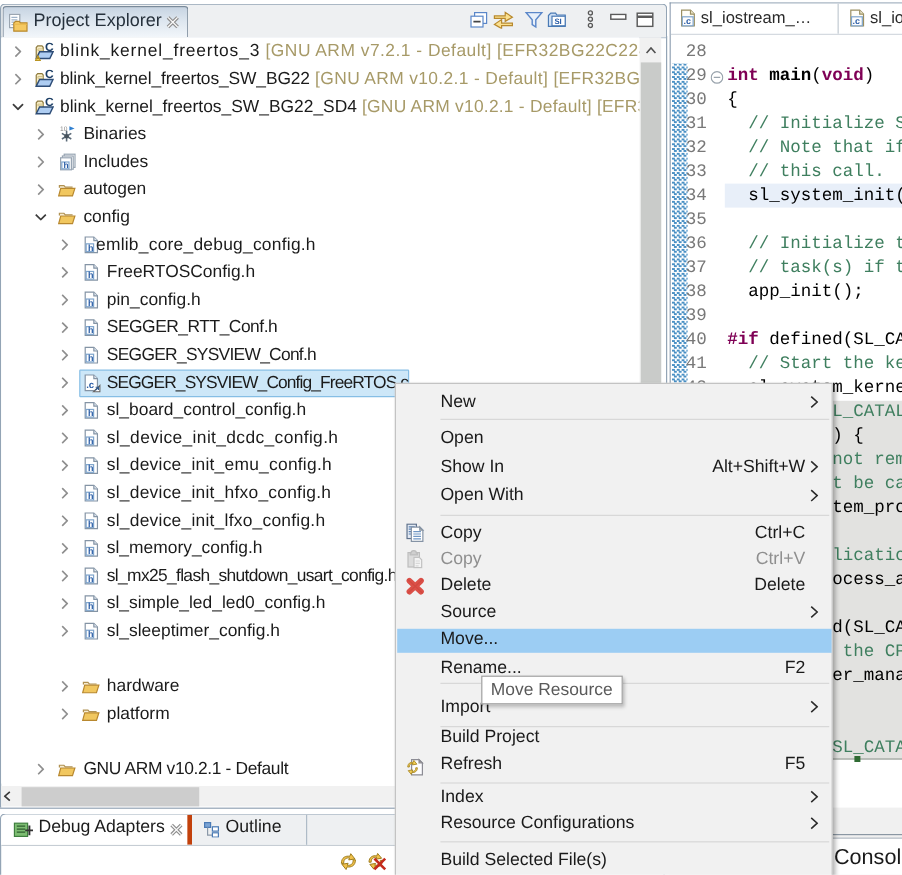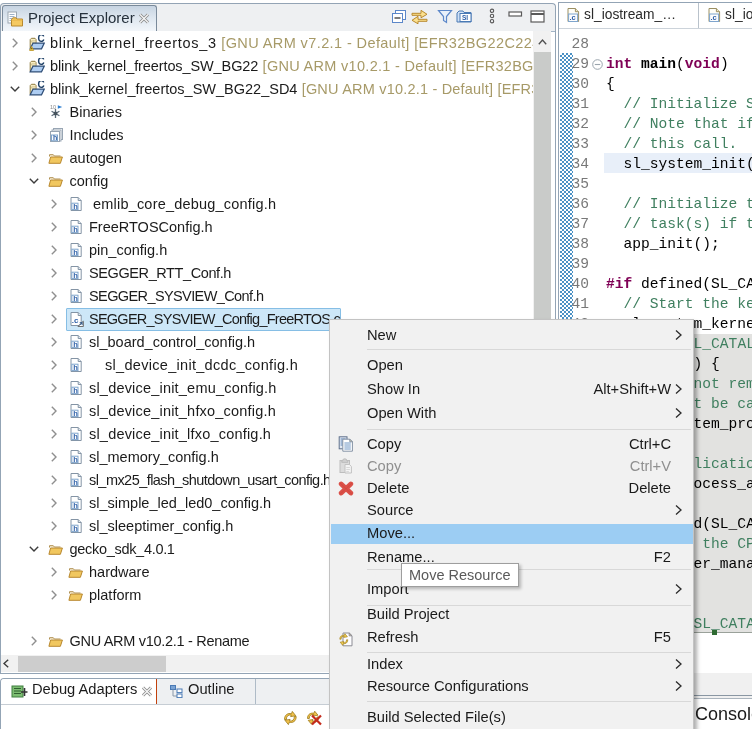--- a/index.html
+++ b/index.html
@@ -17,21 +17,21 @@
 .trow .lbl{position:absolute;top:3px}
 .br{color:#a79a68}
 .sel{position:absolute;top:0.5px;height:21px;background:#cde7f8;border:1px solid #86bee5;border-radius:1px}
 #treeclip{position:absolute;left:1px;top:31px;width:532px;height:622px;background:#fff;overflow:hidden}
 #vsb{position:absolute;left:533px;top:31px;width:18px;height:622px;background:#f1f1f1}
 #vsbthumb{position:absolute;left:0.5px;top:21px;width:17px;height:278px;background:#c9cbc9}
 #hsb{position:absolute;left:1px;top:655px;width:531px;height:17px;background:#f1f1f1}
 #hsbthumb{position:absolute;left:17px;top:0.5px;width:148px;height:16px;background:#cdcdcd}
 #blp{position:absolute;left:0;top:678px;width:552px;height:51px;background:#fff;border:1px solid #93a4b5;border-bottom:none;border-radius:4px 4px 0 0}
 #blpbar{position:absolute;left:0;top:0;width:550px;height:25px;background:#eef0f2;border-radius:4px 4px 0 0;border-bottom:1px solid #c6cdd4}
-#bltab1{position:absolute;left:0;top:0;width:155px;height:25px;background:#fff;border-right:1px solid #c2410c;border-radius:4px 0 0 0}
+#bltab1{position:absolute;left:0;top:0;width:155px;height:25px;background:#fff;border-right:4px solid #c2410c;border-radius:4px 0 0 0}
 #bltab2{position:absolute;left:156px;top:0;width:98px;height:25px;border-right:1px solid #aebbc7}
 #ed{position:absolute;left:558px;top:2px;width:194px;height:671px;border-left:1px solid #93a4b5;border-top:1px solid #93a4b5;background:#fff;overflow:hidden}
 #edtabs{position:absolute;left:0;top:0;width:194px;height:25px;background:#f4f6f8;border-bottom:1px solid #ccd3da}
 .edtab{position:absolute;top:0;height:25px;background:#fff;border-right:1px solid #b9c2cb}
 .edtabtxt{position:absolute;top:4px;font-size:13.8px;color:#2a2a2a;white-space:nowrap}
 #diffbar{position:absolute;left:0.5px;top:50px;width:13px;height:621px;
  background:conic-gradient(#4a90c4 25%,#fff 0 50%,#4a90c4 0 75%,#fff 0);background-size:4px 4px}
 #lnum{position:absolute;left:5px;top:31px;width:25px;text-align:right;font-family:"Liberation Mono",monospace;font-size:14.6px;line-height:20px;color:#787878;white-space:pre}
 #codes{position:absolute;left:47px;top:31px;font-family:"Liberation Mono",monospace;font-size:14.6px;line-height:20px;color:#000}
 .cl{height:20px;white-space:pre}
@@ -246,21 +246,21 @@
         </svg>
       </span>
       <span class="abs" style="left:66.5px;top:3.5px">
         <svg width="16" height="16" viewBox="0 0 16 16">
           <path d="M3 1.5 H10.2 L13.2 4.5 V14.5 H3 Z" fill="#fff" stroke="#8494a5" stroke-width="1"></path>
           <path d="M10.2 1.5 V4.5 H13.2" fill="#dfe7ef" stroke="#8494a5" stroke-width="1"></path>
           <rect x="3.8" y="7.2" width="6.2" height="6.4" fill="#fdfdfd" stroke="#7fa5cd" stroke-width="1"></rect>
           <text x="5.3" y="12.8" font-family="Liberation Sans" font-size="7.5" font-weight="bold" fill="#2d5fa8">h</text>
         </svg>
       </span>
-      <span class="lbl" style="left:92px"><span style="letter-spacing:0.2px">emlib_core_debug_config.h</span></span>
+      <span class="lbl" style="left:79px"><span style="letter-spacing:0.2px">emlib_core_debug_config.h</span></span>
     </div>
 <div class="trow" style="top:184.5px">
       <span class="abs" style="left:49.5px;top:6.5px">
         <svg width="6" height="10" viewBox="0 0 6 10">
           <path d="M0.8 0.8 L5 5 L0.8 9.2" fill="none" stroke="#8f8f8f" stroke-width="1.4"></path>
         </svg>
       </span>
       <span class="abs" style="left:66.5px;top:3.5px">
         <svg width="16" height="16" viewBox="0 0 16 16">
           <path d="M3 1.5 H10.2 L13.2 4.5 V14.5 H3 Z" fill="#fff" stroke="#8494a5" stroke-width="1"></path>
@@ -360,21 +360,21 @@
         </svg>
       </span>
       <span class="abs" style="left:66.5px;top:3.5px">
         <svg width="16" height="16" viewBox="0 0 16 16">
           <path d="M3 1.5 H10.2 L13.2 4.5 V14.5 H3 Z" fill="#fff" stroke="#8494a5" stroke-width="1"></path>
           <path d="M10.2 1.5 V4.5 H13.2" fill="#dfe7ef" stroke="#8494a5" stroke-width="1"></path>
           <rect x="3.8" y="7.2" width="6.2" height="6.4" fill="#fdfdfd" stroke="#7fa5cd" stroke-width="1"></rect>
           <text x="5.3" y="12.8" font-family="Liberation Sans" font-size="7.5" font-weight="bold" fill="#2d5fa8">h</text>
         </svg>
       </span>
-      <span class="lbl" style="left:104px"><span style="letter-spacing:0.3px">sl_device_init_dcdc_config.h</span></span>
+      <span class="lbl" style="left:88px"><span style="letter-spacing:0.3px">sl_device_init_dcdc_config.h</span></span>
     </div>
 <div class="trow" style="top:345.5px">
       <span class="abs" style="left:49.5px;top:6.5px">
         <svg width="6" height="10" viewBox="0 0 6 10">
           <path d="M0.8 0.8 L5 5 L0.8 9.2" fill="none" stroke="#8f8f8f" stroke-width="1.4"></path>
         </svg>
       </span>
       <span class="abs" style="left:66.5px;top:3.5px">
         <svg width="16" height="16" viewBox="0 0 16 16">
           <path d="M3 1.5 H10.2 L13.2 4.5 V14.5 H3 Z" fill="#fff" stroke="#8494a5" stroke-width="1"></path>
@@ -474,75 +474,61 @@
       <span class="abs" style="left:66.5px;top:3.5px">
         <svg width="16" height="16" viewBox="0 0 16 16">
           <path d="M3 1.5 H10.2 L13.2 4.5 V14.5 H3 Z" fill="#fff" stroke="#8494a5" stroke-width="1"></path>
           <path d="M10.2 1.5 V4.5 H13.2" fill="#dfe7ef" stroke="#8494a5" stroke-width="1"></path>
           <rect x="3.8" y="7.2" width="6.2" height="6.4" fill="#fdfdfd" stroke="#7fa5cd" stroke-width="1"></rect>
           <text x="5.3" y="12.8" font-family="Liberation Sans" font-size="7.5" font-weight="bold" fill="#2d5fa8">h</text>
         </svg>
       </span>
       <span class="lbl" style="left:88px"><span>sl_sleeptimer_config.h</span></span>
     </div>
-<div class="trow" style="top:506.5px">
-      <span class="abs" style="left:28px;top:8.5px">
-        <svg width="10" height="6" viewBox="0 0 10 6">
-          <path d="M0.8 0.8 L5 5 L9.2 0.8" fill="none" stroke="#3c3c3c" stroke-width="1.4"></path>
-        </svg>
-      </span>
-      <span class="abs" style="left:47px;top:3.5px">
+<div class="trow" style="top:529.5px">
+      <span class="abs" style="left:49.5px;top:6.5px">
+        <svg width="6" height="10" viewBox="0 0 6 10">
+          <path d="M0.8 0.8 L5 5 L0.8 9.2" fill="none" stroke="#8f8f8f" stroke-width="1.4"></path>
+        </svg>
+      </span>
+      <span class="abs" style="left:66.5px;top:3.5px">
         <svg width="16" height="16" viewBox="0 0 16 16">
           <path d="M1.5 6.5 L1.5 4.7 L5.3 4.7 L6.4 6 L12.5 6" fill="#f7ecd0" stroke="#b09152" stroke-width="1"></path>
           <path d="M2.6 7 H14.4 L12.4 13.3 H0.9 Z" fill="#f1c75f" stroke="#b8882f" stroke-width="1"></path>
         </svg>
       </span>
-      <span class="lbl" style="left:68.5px"><span style="letter-spacing:-0.3px">gecko_sdk_4.0.1</span></span>
-    </div>
-<div class="trow" style="top:529.5px">
+      <span class="lbl" style="left:88px"><span>hardware</span></span>
+    </div>
+<div class="trow" style="top:552.5px">
       <span class="abs" style="left:49.5px;top:6.5px">
         <svg width="6" height="10" viewBox="0 0 6 10">
           <path d="M0.8 0.8 L5 5 L0.8 9.2" fill="none" stroke="#8f8f8f" stroke-width="1.4"></path>
         </svg>
       </span>
       <span class="abs" style="left:66.5px;top:3.5px">
         <svg width="16" height="16" viewBox="0 0 16 16">
           <path d="M1.5 6.5 L1.5 4.7 L5.3 4.7 L6.4 6 L12.5 6" fill="#f7ecd0" stroke="#b09152" stroke-width="1"></path>
           <path d="M2.6 7 H14.4 L12.4 13.3 H0.9 Z" fill="#f1c75f" stroke="#b8882f" stroke-width="1"></path>
         </svg>
       </span>
-      <span class="lbl" style="left:88px"><span>hardware</span></span>
-    </div>
-<div class="trow" style="top:552.5px">
-      <span class="abs" style="left:49.5px;top:6.5px">
-        <svg width="6" height="10" viewBox="0 0 6 10">
-          <path d="M0.8 0.8 L5 5 L0.8 9.2" fill="none" stroke="#8f8f8f" stroke-width="1.4"></path>
-        </svg>
-      </span>
-      <span class="abs" style="left:66.5px;top:3.5px">
+      <span class="lbl" style="left:88px"><span>platform</span></span>
+    </div>
+<div class="trow" style="top:598.5px">
+      <span class="abs" style="left:30px;top:6.5px">
+        <svg width="6" height="10" viewBox="0 0 6 10">
+          <path d="M0.8 0.8 L5 5 L0.8 9.2" fill="none" stroke="#8f8f8f" stroke-width="1.4"></path>
+        </svg>
+      </span>
+      <span class="abs" style="left:47px;top:3.5px">
         <svg width="16" height="16" viewBox="0 0 16 16">
           <path d="M1.5 6.5 L1.5 4.7 L5.3 4.7 L6.4 6 L12.5 6" fill="#f7ecd0" stroke="#b09152" stroke-width="1"></path>
           <path d="M2.6 7 H14.4 L12.4 13.3 H0.9 Z" fill="#f1c75f" stroke="#b8882f" stroke-width="1"></path>
         </svg>
       </span>
-      <span class="lbl" style="left:88px"><span>platform</span></span>
-    </div>
-<div class="trow" style="top:598.5px">
-      <span class="abs" style="left:30px;top:6.5px">
-        <svg width="6" height="10" viewBox="0 0 6 10">
-          <path d="M0.8 0.8 L5 5 L0.8 9.2" fill="none" stroke="#8f8f8f" stroke-width="1.4"></path>
-        </svg>
-      </span>
-      <span class="abs" style="left:47px;top:3.5px">
-        <svg width="16" height="16" viewBox="0 0 16 16">
-          <path d="M1.5 6.5 L1.5 4.7 L5.3 4.7 L6.4 6 L12.5 6" fill="#f7ecd0" stroke="#b09152" stroke-width="1"></path>
-          <path d="M2.6 7 H14.4 L12.4 13.3 H0.9 Z" fill="#f1c75f" stroke="#b8882f" stroke-width="1"></path>
-        </svg>
-      </span>
-      <span class="lbl" style="left:68.5px"><span style="letter-spacing:-0.3px">GNU ARM v10.2.1 - Rename</span></span>
+      <span class="lbl" style="left:68.5px"><span style="letter-spacing:-0.3px">GNU ARM v10.2.1 - Default</span></span>
     </div>
 </div>
 <div id="vsb">
  <span class="abs" style="left:4.5px;top:8px">
       <svg width="9" height="6" viewBox="0 0 9 6">
         <path d="M0.8 5.2 L4.5 1 L8.2 5.2" fill="none" stroke="#505050" stroke-width="1.3"></path>
       </svg>
     </span>
  <div id="vsbthumb"></div>
 </div>

